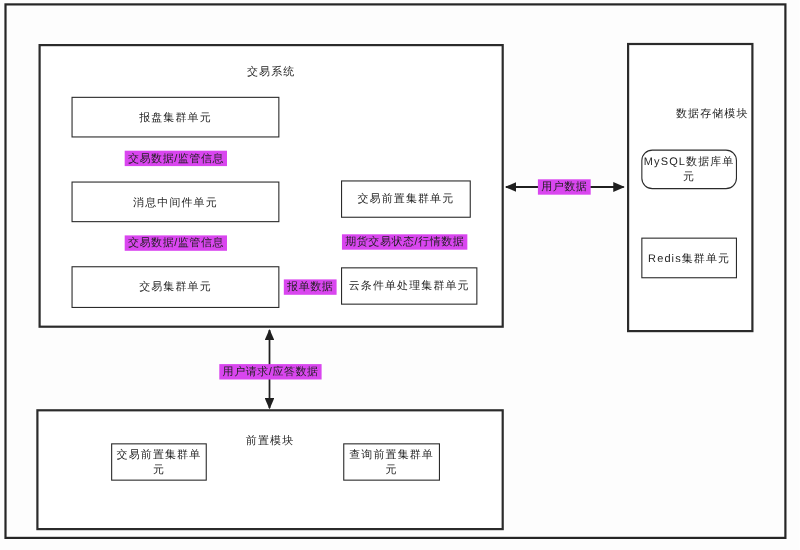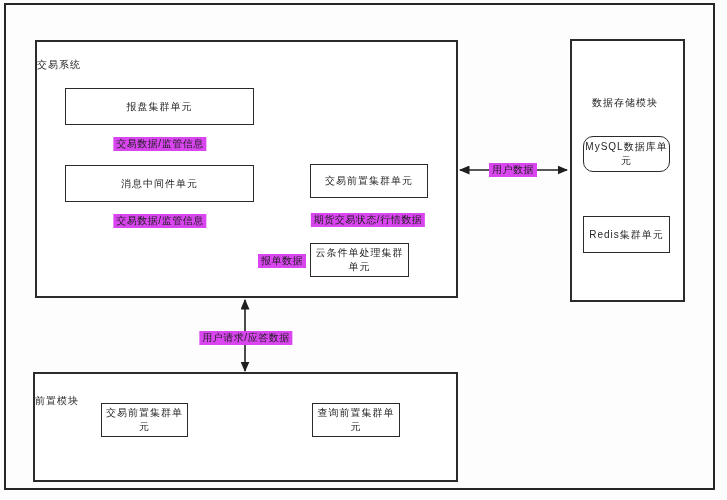--- a/index.html
+++ b/index.html
@@ -26,21 +26,21 @@
   }
   .container-box {
     position: absolute;
     border: 2px solid #2b2b2b;
     box-sizing: border-box;
     background: #ffffff;
   }
   .container-title {
     position: absolute;
     width: 100%;
-    text-align: left;
+    text-align: center;
     font-size: 10px;
     letter-spacing: 1px;
     color: #1f1f1f;
   }
   .unit-box {
     position: absolute;
     border: 1.5px solid #2b2b2b;
     box-sizing: border-box;
     background: #ffffff;
     display: flex;
@@ -91,24 +91,25 @@
   </svg>
 
   <div class="container-box" style="left:35px; top:40px; width:423px; height:258px;">
     <div class="container-title" style="top:16px;">交易系统</div>
   </div>
 
   <div class="unit-box" style="left:65px; top:88px; width:189px; height:37px;">报盘集群单元</div>
 
   <div class="unit-box" style="left:65px; top:165px; width:189px; height:37px;">消息中间件单元</div>
 
+  <div class="unit-box" style="left:65px; top:242px; width:189px; height:38px;">交易集群单元</div>
 
   <div class="unit-box" style="left:310px; top:164px; width:118px; height:34px;">交易前置集群单元</div>
 
-  <div class="unit-box" style="left:310px; top:243px; width:99px; height:34px;">云条件单处理集群单元</div>
+  <div class="unit-box" style="left:310px; top:243px; width:124px; height:34px;">云条件单处理集群单元</div>
 
   <div class="container-box" style="left:570px; top:39px; width:115px; height:263px;">
     <div class="container-title" style="top:55px;padding-left:20px;">数据存储模块</div>
   </div>
 
   <div class="unit-box" style="left:583px; top:136px; width:87px; height:36px;border-radius:10px;">MySQL数据库单元</div>
 
   <div class="unit-box" style="left:583px; top:216px; width:87px; height:37px;">Redis集群单元</div>
 
   <div class="container-box" style="left:33px; top:372px; width:425px; height:110px;">

